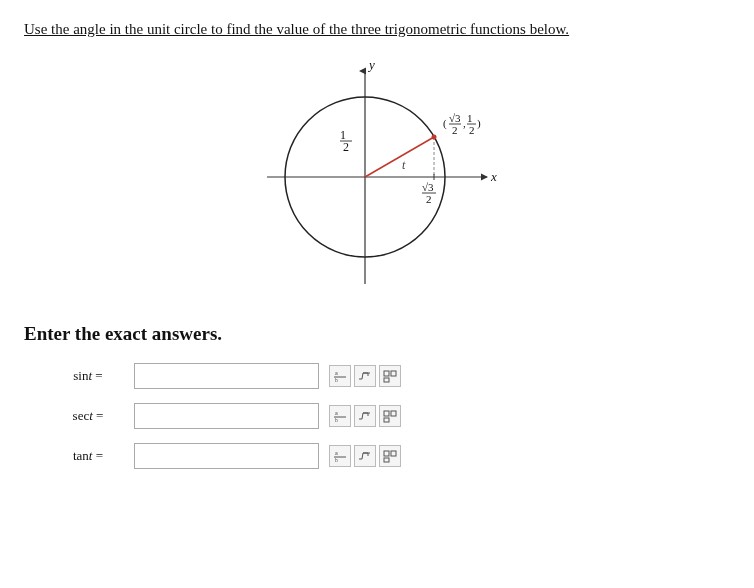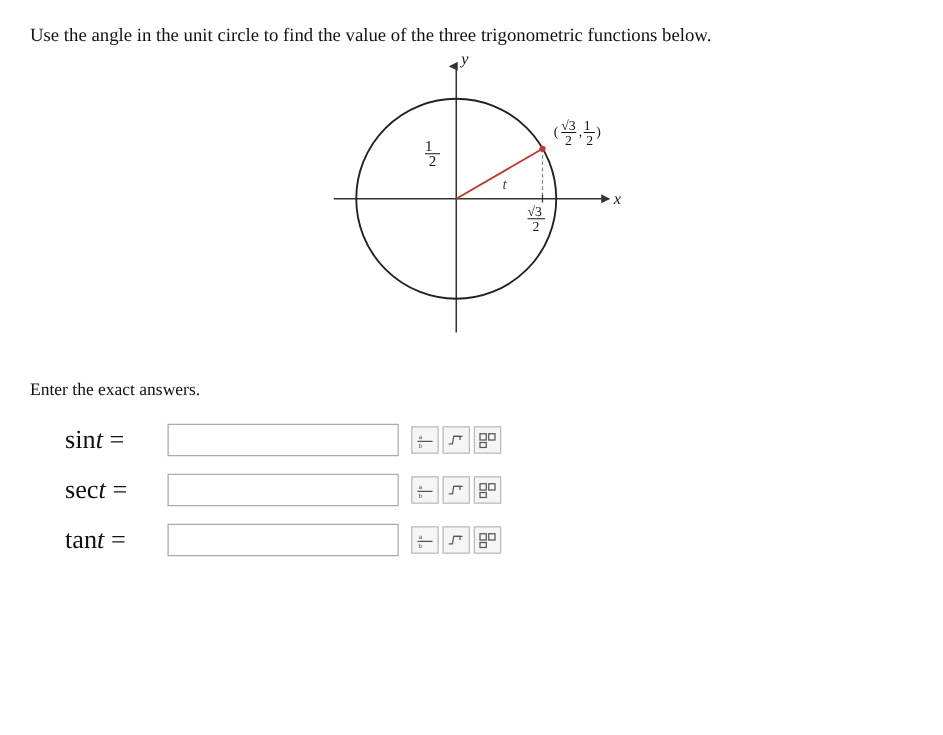--- a/index.html
+++ b/index.html
@@ -7,56 +7,59 @@
       background: #fff;
       font-family: Georgia, 'Times New Roman', serif;
       font-size: 15px;
       color: #111;
       width: 754px;
       min-height: 588px;
       padding: 18px 24px 24px 24px;
     }
     .instruction {
       font-size: 15px;
+      margin-bottom: 18px;
       line-height: 1.5;
+      text-decoration: underline;
     }
     .diagram-area {
       display: flex;
       justify-content: center;
       margin-bottom: 24px;
       position: relative;
     }
     .diagram-container {
       position: relative;
       width: 260px;
       height: 240px;
     }
     svg.unit-circle {
       position: absolute;
       top: 0; left: 0;
     }
     .enter-exact {
-      font-size: 14px;
+      font-size: 19px;
       margin-bottom: 18px;
+      font-weight: bold;
     }
     .answers-section {
       display: flex;
       flex-direction: column;
       gap: 14px;
       padding-left: 28px;
     }
     .answer-row {
       display: flex;
       align-items: center;
       gap: 10px;
     }
     .answer-label {
-      font-size: 21px;
+      font-size: 13px;
       min-width: 72px;
-      text-align: left;
+      text-align: center;
     }
     .answer-label i {
       font-style: italic;
     }
     .answer-input {
       width: 185px;
       height: 26px;
       border: 1px solid #aaa;
       background: #fff;
       font-size: 14px;

